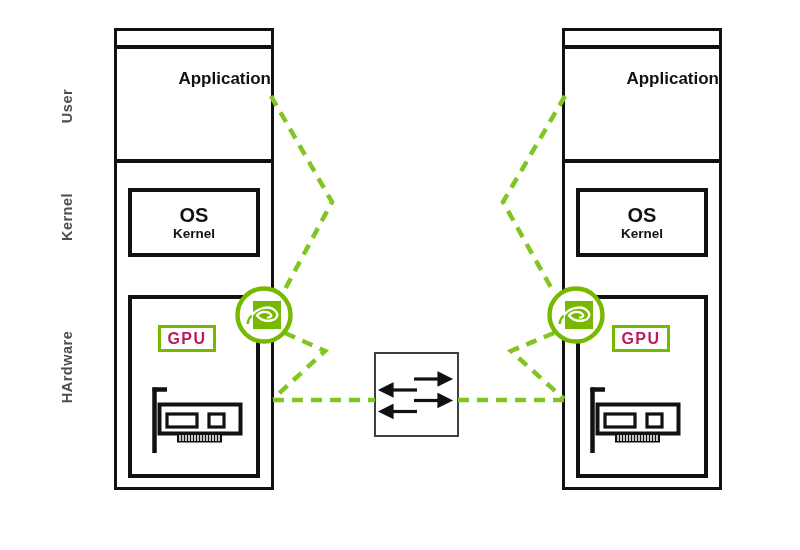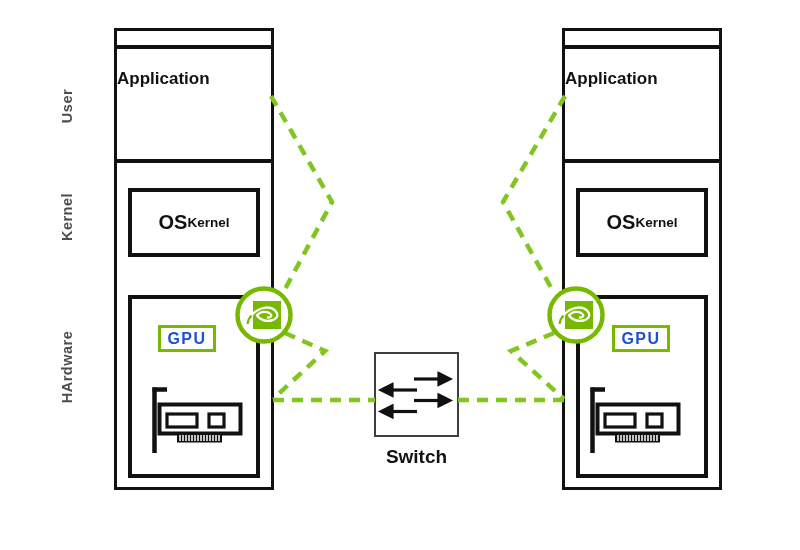--- a/index.html
+++ b/index.html
@@ -13,31 +13,31 @@
     transform-origin:center;color:#4d4d4d;font-size:14.5px;font-weight:bold;
     letter-spacing:.5px;white-space:nowrap;
   }
   
   .server{position:absolute;top:28px;width:160px;height:462px;border:3px solid #111;box-sizing:border-box;background:#fff;}
   .server.s1{left:114px;}
   .server.s2{left:562px;}
   .hline{position:absolute;left:0;right:0;height:3.5px;background:#111;}
   .hline.top{top:14px;}
   .hline.app{top:128px;}
-  .app-label{position:absolute;top:38px;width:100%;text-align:left;font-size:17px;font-weight:bold;}
+  .app-label{position:absolute;top:38px;width:100%;text-align:right;font-size:17px;font-weight:bold;}
   .os-box{
     position:absolute;left:11px;top:157px;width:132px;height:69px;border:4px solid #111;
-    box-sizing:border-box;display:flex;flex-direction:row;align-items:center;justify-content:center;background:#fff;
+    box-sizing:border-box;display:flex;flex-direction:column;align-items:center;justify-content:center;background:#fff;
   }
   .os-title{font-size:20px;font-weight:bold;line-height:21px;}
   .os-sub{font-size:13.5px;font-weight:bold;line-height:15px;}
   .hw-box{position:absolute;left:11px;top:264px;width:132px;height:183px;border:4px solid #111;box-sizing:border-box;background:#fff;}
   .gpu-box{
     position:absolute;top:26px;width:58px;height:27px;border:3px solid #76B900;box-sizing:border-box;
-    color:#1d4ed8;font-size:16px;font-weight:bold;letter-spacing:1.5px;
+    color:#be185d;font-size:16px;font-weight:bold;letter-spacing:1.5px;
     display:flex;align-items:center;justify-content:center;background:#fff;
   }
   .server-label{position:absolute;top:503px;width:160px;text-align:center;font-size:19px;font-weight:bold;}
   .server-label.s1{left:124px;}
   .server-label.s2{left:572px;}
   
   .switch-box{position:absolute;left:374px;top:352px;width:85px;height:85px;border:2px solid #3f3f3f;box-sizing:border-box;background:#fff;z-index:2;}
   .switch-label{position:absolute;left:374px;top:446px;width:85px;text-align:center;font-size:19px;font-weight:bold;}
   
   .overlay{position:absolute;left:0;top:0;z-index:5;pointer-events:none;}
@@ -85,21 +85,20 @@
           <polygon points="63,19.8 73.5,25 63,30.2"></polygon>
         <line x1="41" y1="36" x2="15" y2="36"></line>
           <polygon points="16,30.8 5.5,36 16,41.2"></polygon>
         <line x1="38" y1="46.5" x2="64" y2="46.5"></line>
           <polygon points="63,41.3 73.5,46.5 63,51.7"></polygon>
         <line x1="41" y1="57.5" x2="15" y2="57.5"></line>
           <polygon points="16,52.3 5.5,57.5 16,62.7"></polygon>
       </g>
     </svg>
   </div>
-  <div class="switch-label">Switch</div>
 
   <svg class="overlay" width="800" height="550" viewBox="0 0 800 550">
     <defs>
       <g id="nvlogo">
         <circle r="26.5" fill="#fff" stroke="#76B900" stroke-width="4.5"></circle>
         <rect x="-11" y="-14" width="28" height="28" fill="#76B900"></rect>
         <path d="M -12.5 0.5 C -6 -8 6 -10 11.5 -4 C 15 0 13 4.5 7 5.5 C 1 6.5 -4 4.5 -7 0.5 C -4 -3.5 3 -4.5 6.5 -1 C 8.5 0.8 6.5 2.8 3 2.5" fill="none" stroke="#fff" stroke-width="2.3"></path>
         <path d="M -12.5 0.5 C -14.5 2.5 -16 5.5 -16.5 9" fill="none" stroke="#76B900" stroke-width="2.3"></path>
       </g>
       <g id="pcicard" stroke="#111" fill="none">

